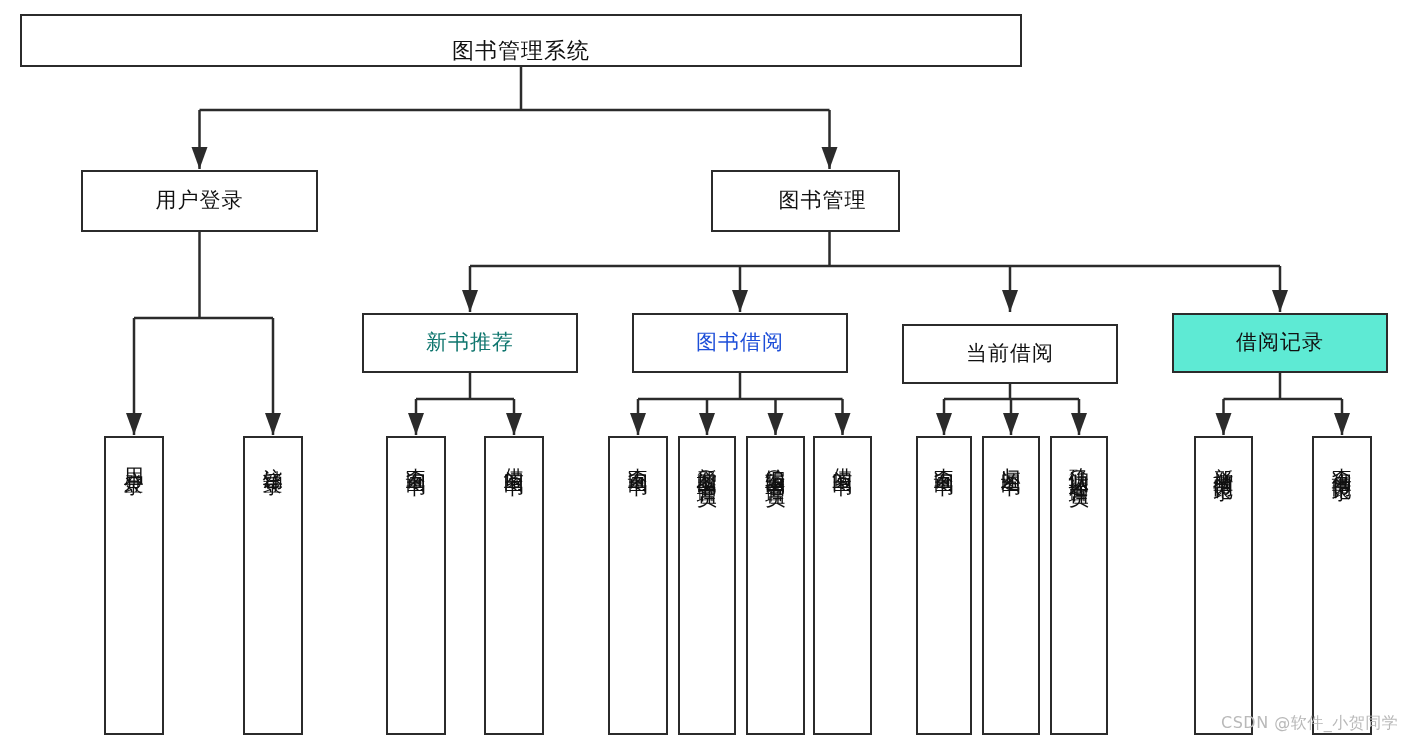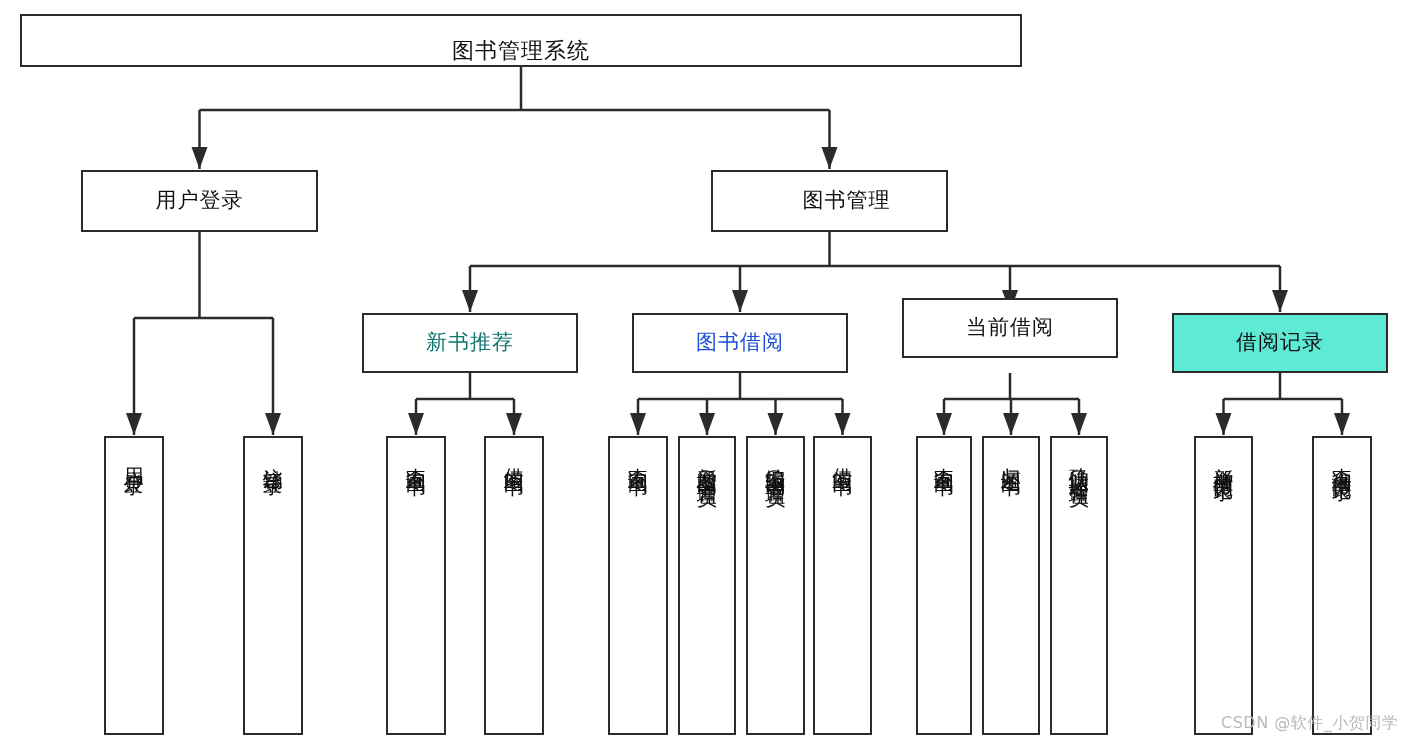--- a/index.html
+++ b/index.html
@@ -130,30 +130,30 @@
       <line x1="1342" y1="399" x2="1342" y2="435" stroke="#2b2b2b" stroke-width="2.5"></line>
       <path d="M 1334 413 L 1342 435 L 1350 413 Z" fill="#2b2b2b"></path>
     </svg>
   <div id="nodes">
       <div class="node root" style="left: 20px; top: 14px; width: 1002px; height: 53px; border-color: rgb(43, 43, 43); background: rgb(255, 255, 255); align-items: flex-end;">
         <span class="label" style="color: rgb(16, 16, 16);">图书管理系统</span>
       </div>
       <div class="node" style="left: 81px; top: 170px; width: 237px; height: 62px; border-color: rgb(43, 43, 43); background: rgb(255, 255, 255);">
         <span class="label" style="color: rgb(16, 16, 16);">用户登录</span>
       </div>
-      <div class="node" style="left: 711px; top: 170px; width: 237px; height: 62px; border-color: rgb(43, 43, 43); background: rgb(255, 255, 255); padding-left: 34px;">
+      <div class="node" style="left: 711px; top: 170px; width: 189px; height: 62px; border-color: rgb(43, 43, 43); background: rgb(255, 255, 255); padding-left: 34px;">
         <span class="label" style="color: rgb(16, 16, 16);">图书管理</span>
       </div>
       <div class="node" style="left: 362px; top: 313px; width: 216px; height: 60px; border-color: rgb(43, 43, 43); background: rgb(255, 255, 255);">
         <span class="label" style="color: #0f766e;">新书推荐</span>
       </div>
       <div class="node" style="left: 632px; top: 313px; width: 216px; height: 60px; border-color: rgb(43, 43, 43); background: rgb(255, 255, 255);">
         <span class="label" style="color: #1d4ed8;">图书借阅</span>
       </div>
-      <div class="node" style="left: 902px; top: 298px; width: 216px; height: 60px; border-color: rgb(43, 43, 43); background: rgb(255, 255, 255);">
+      <div class="node" style="left: 902px; top: 324px; width: 216px; height: 60px; border-color: rgb(43, 43, 43); background: rgb(255, 255, 255);">
         <span class="label" style="color: rgb(16, 16, 16);">当前借阅</span>
       </div>
       <div class="node" style="left: 1172px; top: 313px; width: 216px; height: 60px; border-color: rgb(43, 43, 43); background: #5eead4;">
         <span class="label" style="color: rgb(16, 16, 16);">借阅记录</span>
       </div>
       <div class="node vertical" style="left: 104px; top: 436px; width: 60px; height: 299px; border-color: rgb(43, 43, 43); background: rgb(255, 255, 255);">
         <span class="label" style="color: rgb(16, 16, 16);">用户登录</span>
       </div>
       <div class="node vertical" style="left: 243px; top: 436px; width: 60px; height: 299px; border-color: rgb(43, 43, 43); background: rgb(255, 255, 255);">
         <span class="label" style="color: rgb(16, 16, 16);">注销登录</span>

